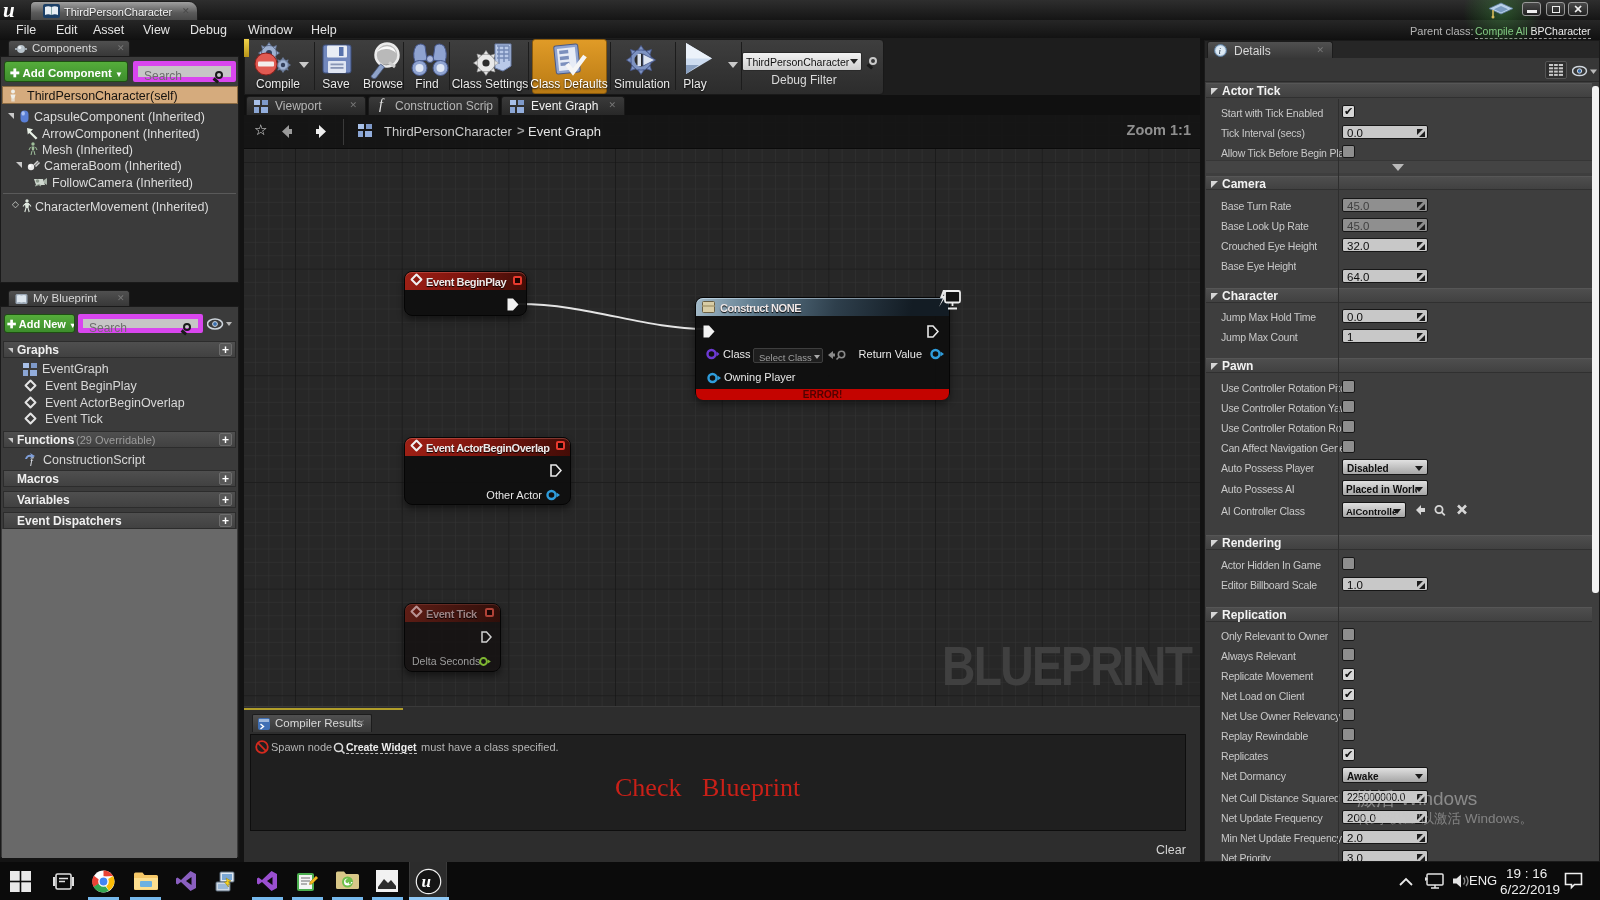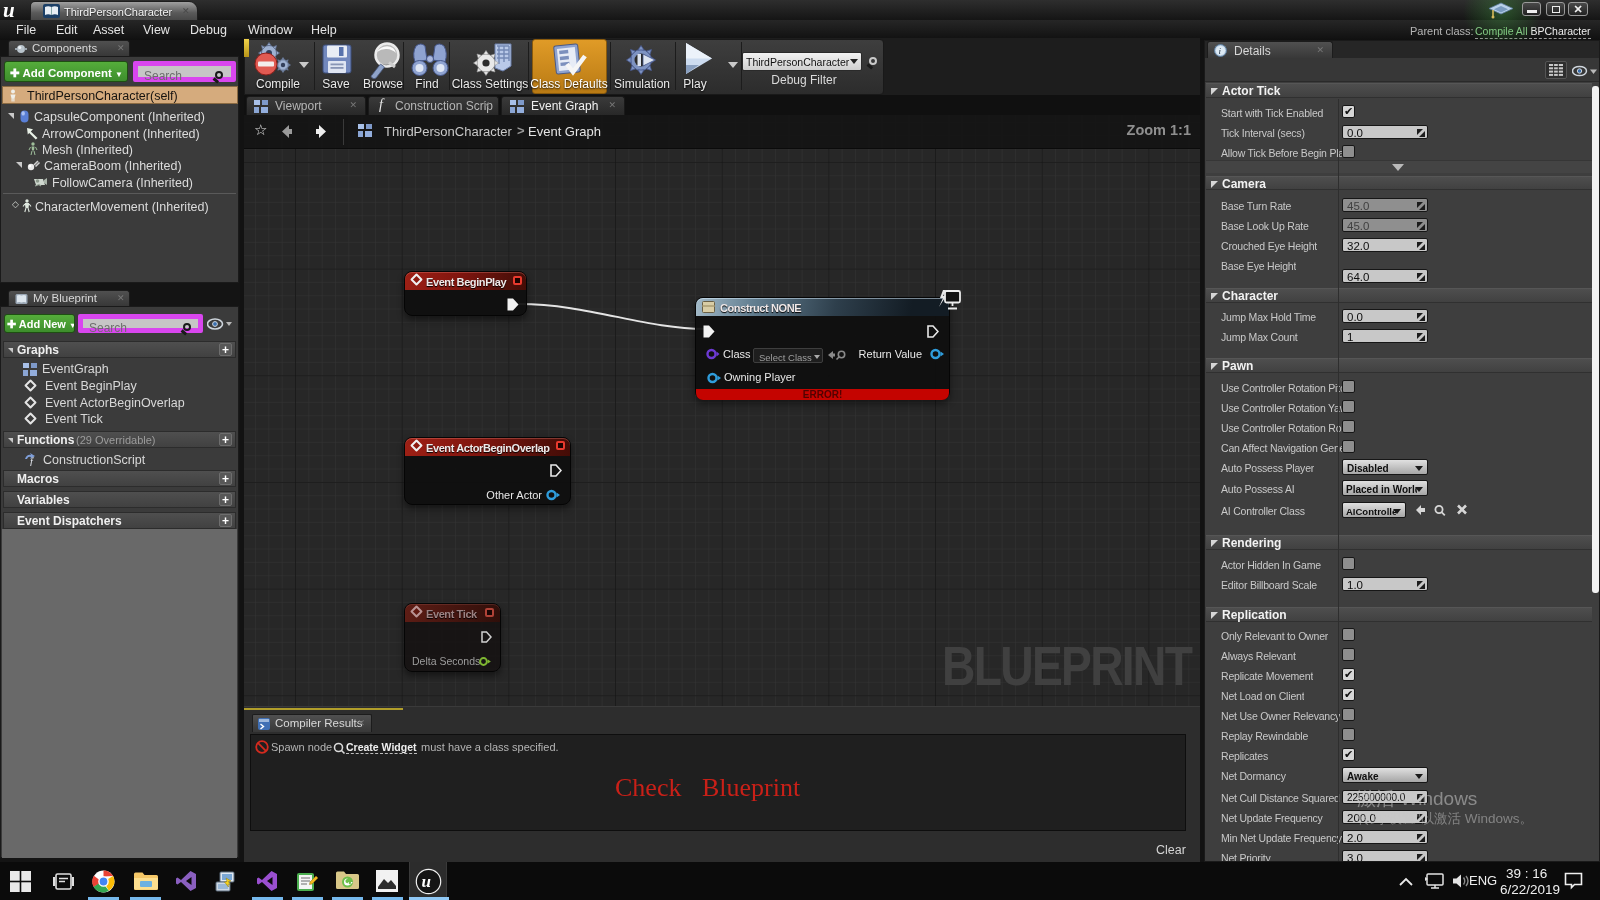--- a/index.html
+++ b/index.html
@@ -844,21 +844,21 @@
  <svg style="position:absolute;left:1424px;top:11px" width="20" height="16" viewBox="0 0 20 16">
         <rect x="3" y="1" width="16" height="11" rx="1" fill="none" stroke="#e4e4e4" stroke-width="1.5"></rect>
         <path d="M11 12 v3 M7 15 h8" stroke="#e4e4e4" stroke-width="1.5"></path>
         <path d="M1 8 v-4 l3 2 z" fill="#e4e4e4"></path>
       </svg>
  <svg style="position:absolute;left:1452px;top:11px" width="22" height="16" viewBox="0 0 22 16">
         <path d="M1 5.5 h3.5 L9 1.5 v13 L4.5 10.5 H1 z" fill="#e4e4e4"></path>
         <path d="M11.5 4.5 q2.5 3.5 0 7 M14 3 q4 5 0 10" stroke="#8a8a8a" stroke-width="1.4" fill="none"></path>
       </svg>
  <span style="position:absolute;left:1469px;top:11px;color:#efefef;font-size:13px">ENG</span>
- <span style="position:absolute;left:1506px;top:4px;color:#efefef;font-size:13.5px">39 : 16</span>
+ <span style="position:absolute;left:1506px;top:4px;color:#efefef;font-size:13.5px">19 : 16</span>
  <span style="position:absolute;left:1500px;top:20px;color:#efefef;font-size:13.5px">6/22/2019</span>
  <svg style="position:absolute;left:1564px;top:10px" width="19" height="18" viewBox="0 0 19 18">
         <path d="M1.5 1.5 h16 v11 h-7 l-3 3 v-3 h-6 z" fill="none" stroke="#efefef" stroke-width="1.6"></path>
       </svg>
 </div>
 
 <div class="abs" style="left:1440px;top:0;width:160px;height:40px;background:radial-gradient(circle 50px at 62px 12px,rgba(70,185,70,0.32),rgba(40,120,40,0.14) 60%,transparent 78%)"></div>
 <svg class="abs" style="left:1488px;top:2px" width="26" height="17" viewBox="0 0 26 17">
       <path d="M13 1 L25 6.5 L13 12 L1 6.5 Z" fill="#b9d2ea" stroke="#5a7a9a" stroke-width="0.8"></path>
       <path d="M13 4 L20 7.2 L13 10.5 L6 7.2 Z" fill="#7a9cc0"></path>

